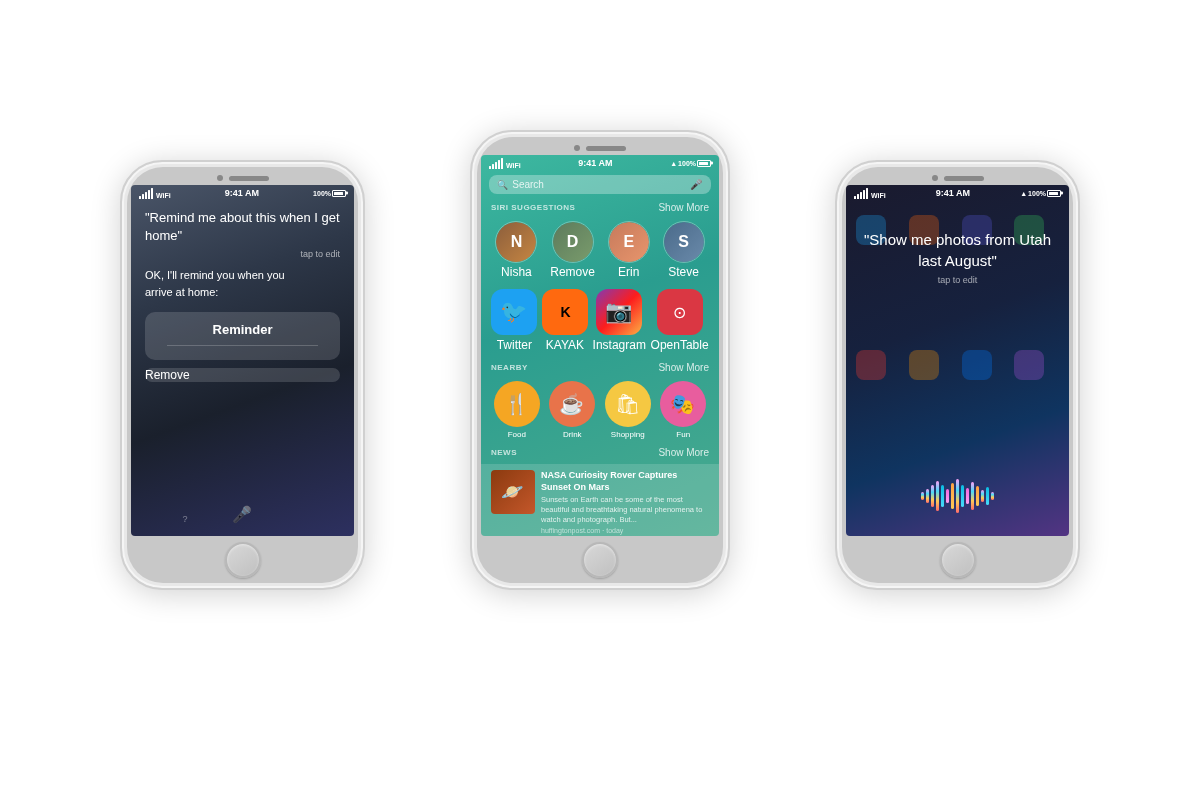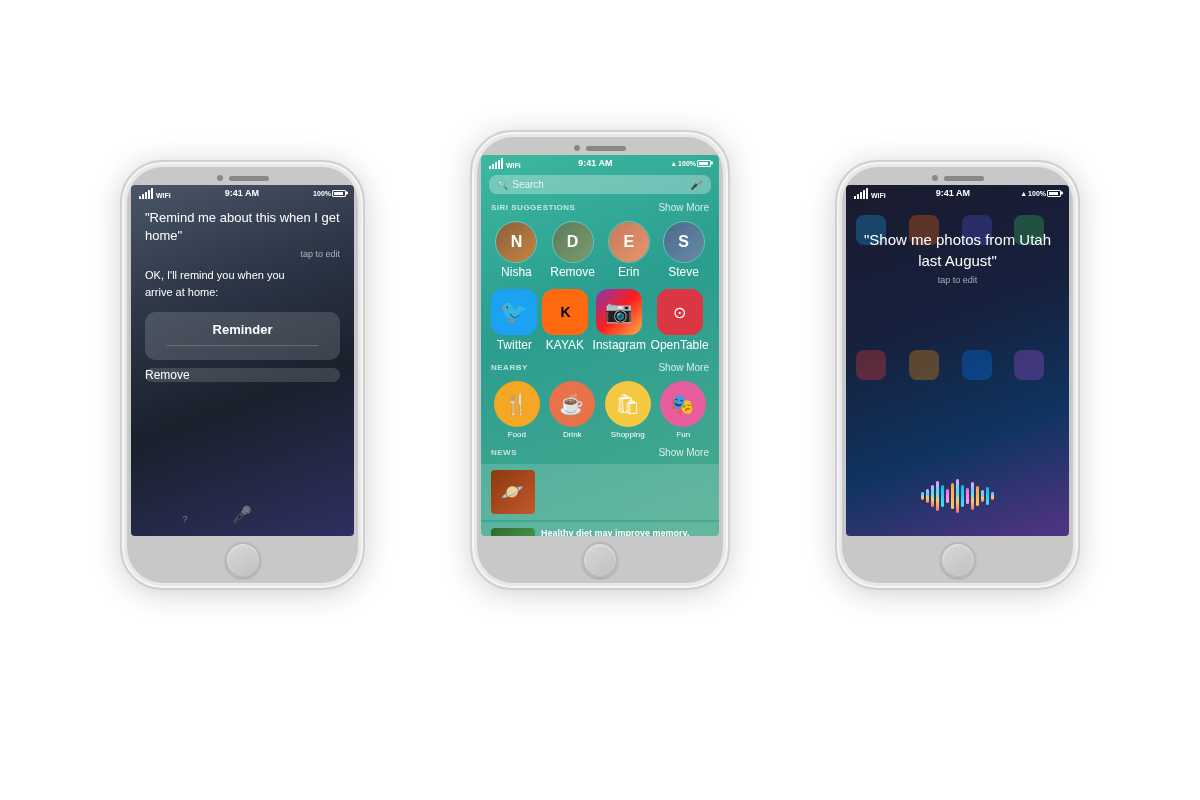--- a/index.html
+++ b/index.html
@@ -585,20 +585,25 @@
 
         <div class="section-header">
           <span class="section-label">NEWS</span>
           <span class="show-more">Show More</span>
         </div>
 
         <div class="news-section">
           <div class="news-item">
             <div class="news-thumbnail news-thumb-mars">
               <div class="news-thumb-img">🪐</div>
+            </div>
+            <div class="news-text">
+              <div class="news-headline">NASA Curiosity Rover Captures Sunset On Mars</div>
+              <div class="news-desc">Sunsets on Earth can be some of the most beautiful and breathtaking natural phenomena to watch and photograph. But...</div>
+              <div class="news-source">huffingtonpost.com · today</div>
             </div>
           </div>
           <div class="news-item" style="margin-top:2px;">
             <div class="news-thumbnail news-thumb-health">
               <div class="news-thumb-img">🥗</div>
             </div>
             <div class="news-text">
               <div class="news-headline">Healthy diet may improve memory, says study - CNN.com</div>
             </div>
           </div>

